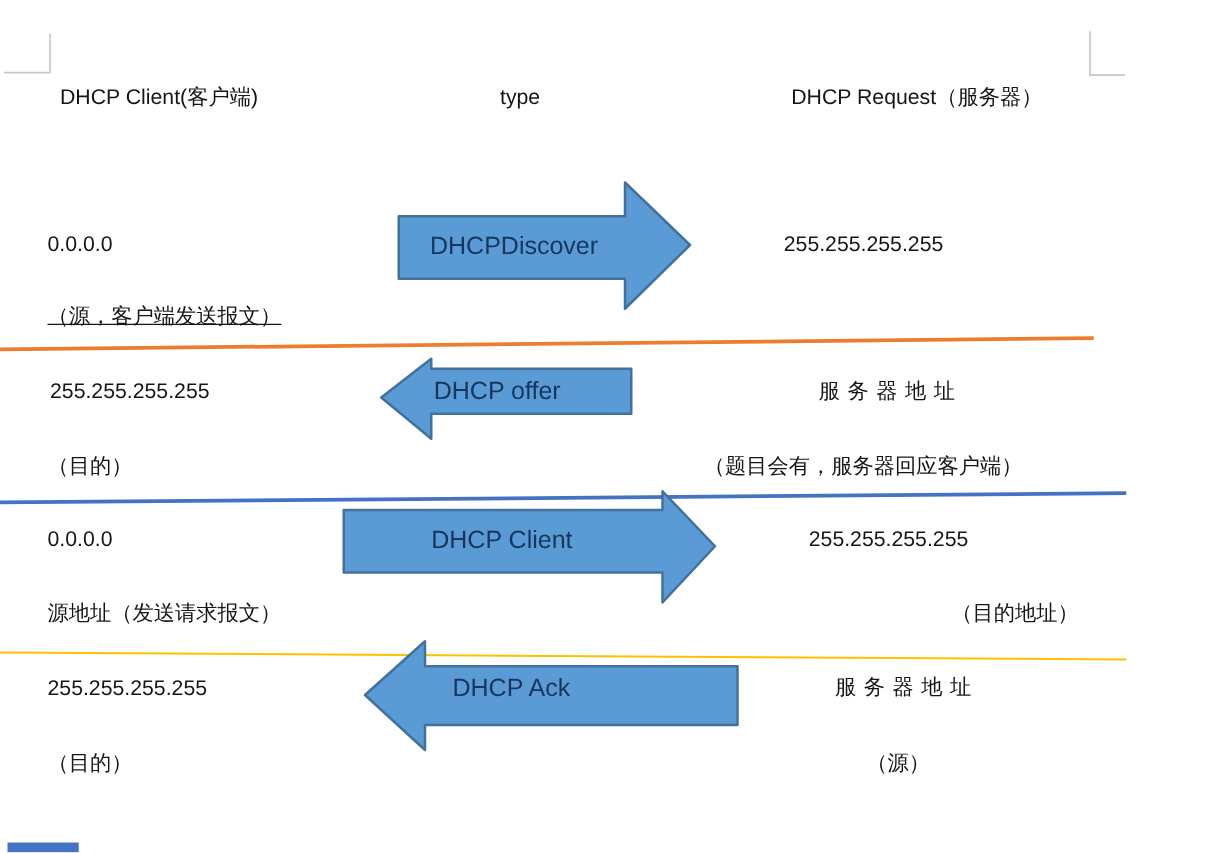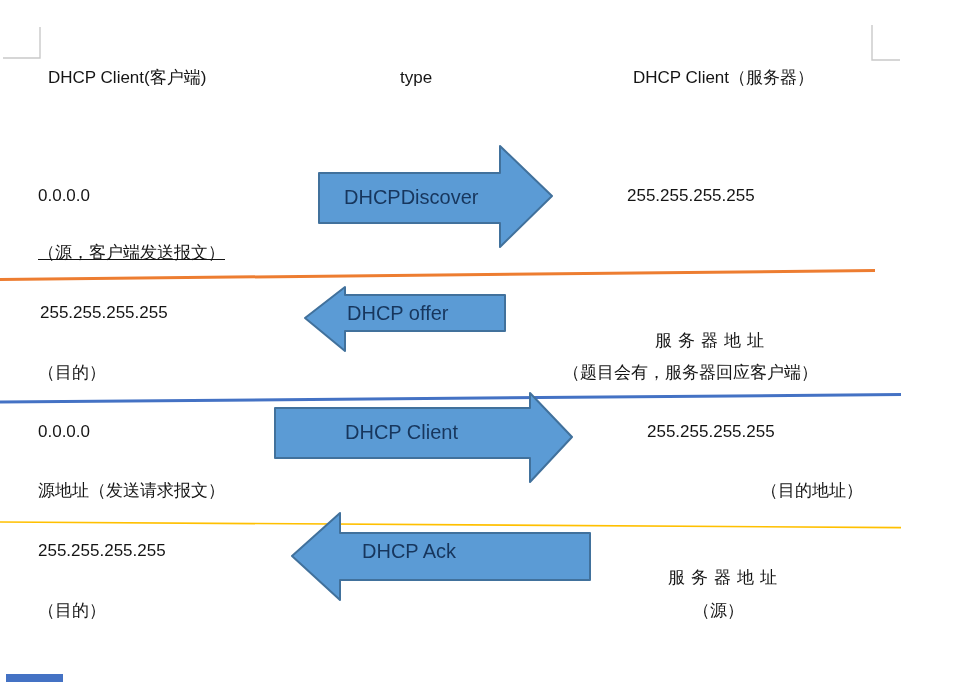--- a/index.html
+++ b/index.html
@@ -14,21 +14,21 @@
     --bg:#ffffff;
   }
   html,body{margin:0;padding:0;background:var(--bg);}
   .canvas{
     position:relative;width:901px;height:682px;background:var(--bg);
     font-family:"Liberation Sans","DejaVu Sans",sans-serif;
     color:var(--text);overflow:hidden;
   }
   .canvas svg{position:absolute;left:0;top:0;width:970px;height:682px;}
   .txt{position:absolute;font-size:17px;line-height:22px;white-space:nowrap;}
-  .cjk-wide{letter-spacing:6px;margin-top:28px;}
+  .cjk-wide{letter-spacing:6px;}
   .arrow-shape{fill:var(--arrow-fill);stroke:var(--arrow-border);stroke-width:2;stroke-linejoin:round;}
   .arrow-label{position:absolute;font-size:20px;line-height:22px;white-space:nowrap;color:var(--arrow-text);font-weight:500;}
   .line-orange{stroke:var(--orange-line);stroke-width:3;}
   .line-blue{stroke:var(--blue-line);stroke-width:3;}
   .line-yellow{stroke:var(--yellow-line);stroke-width:1.6;}
   .corner{stroke:var(--corner-mark);stroke-width:1.4;fill:none;}
   .stub{fill:var(--blue-line);}
 </style>
 </head>
 <body>
@@ -47,21 +47,21 @@
     <polygon class="arrow-shape" points="319,173 500,173 500,146 552,196 500,247 500,223 319,223"></polygon>
     <polygon class="arrow-shape" points="305,318 345,287 345,295 505,295 505,331 345,331 345,351"></polygon>
     <polygon class="arrow-shape" points="275,408 530,408 530,393 572,437 530,482 530,458 275,458"></polygon>
     <polygon class="arrow-shape" points="292,556 340,513 340,533 590,533 590,580 340,580 340,600"></polygon>
 
     <rect class="stub" x="6" y="674" width="57" height="8"></rect>
   </svg>
 
   <div class="txt" style="left:48px;top:67px;">DHCP Client(客户端)</div>
   <div class="txt" style="left:400px;top:67px;">type</div>
-  <div class="txt" style="left:633px;top:67px;">DHCP Client（服务器）</div>
+  <div class="txt" style="left:633px;top:67px;">DHCP Request（服务器）</div>
 
   <div class="txt" style="left:38px;top:185px;">0.0.0.0</div>
   <div class="arrow-label" style="left:344px;top:186px;">DHCPDiscover</div>
   <div class="txt" style="left:627px;top:185px;">255.255.255.255</div>
   <div class="txt" style="left:38px;top:242px;text-decoration:underline;">（源，客户端发送报文）</div>
 
   <div class="txt" style="left:40px;top:302px;">255.255.255.255</div>
   <div class="arrow-label" style="left:347px;top:302px;">DHCP offer</div>
   <div class="txt cjk-wide" style="left:655px;top:302px;">服务器地址</div>
   <div class="txt" style="left:38px;top:362px;">（目的）</div>

